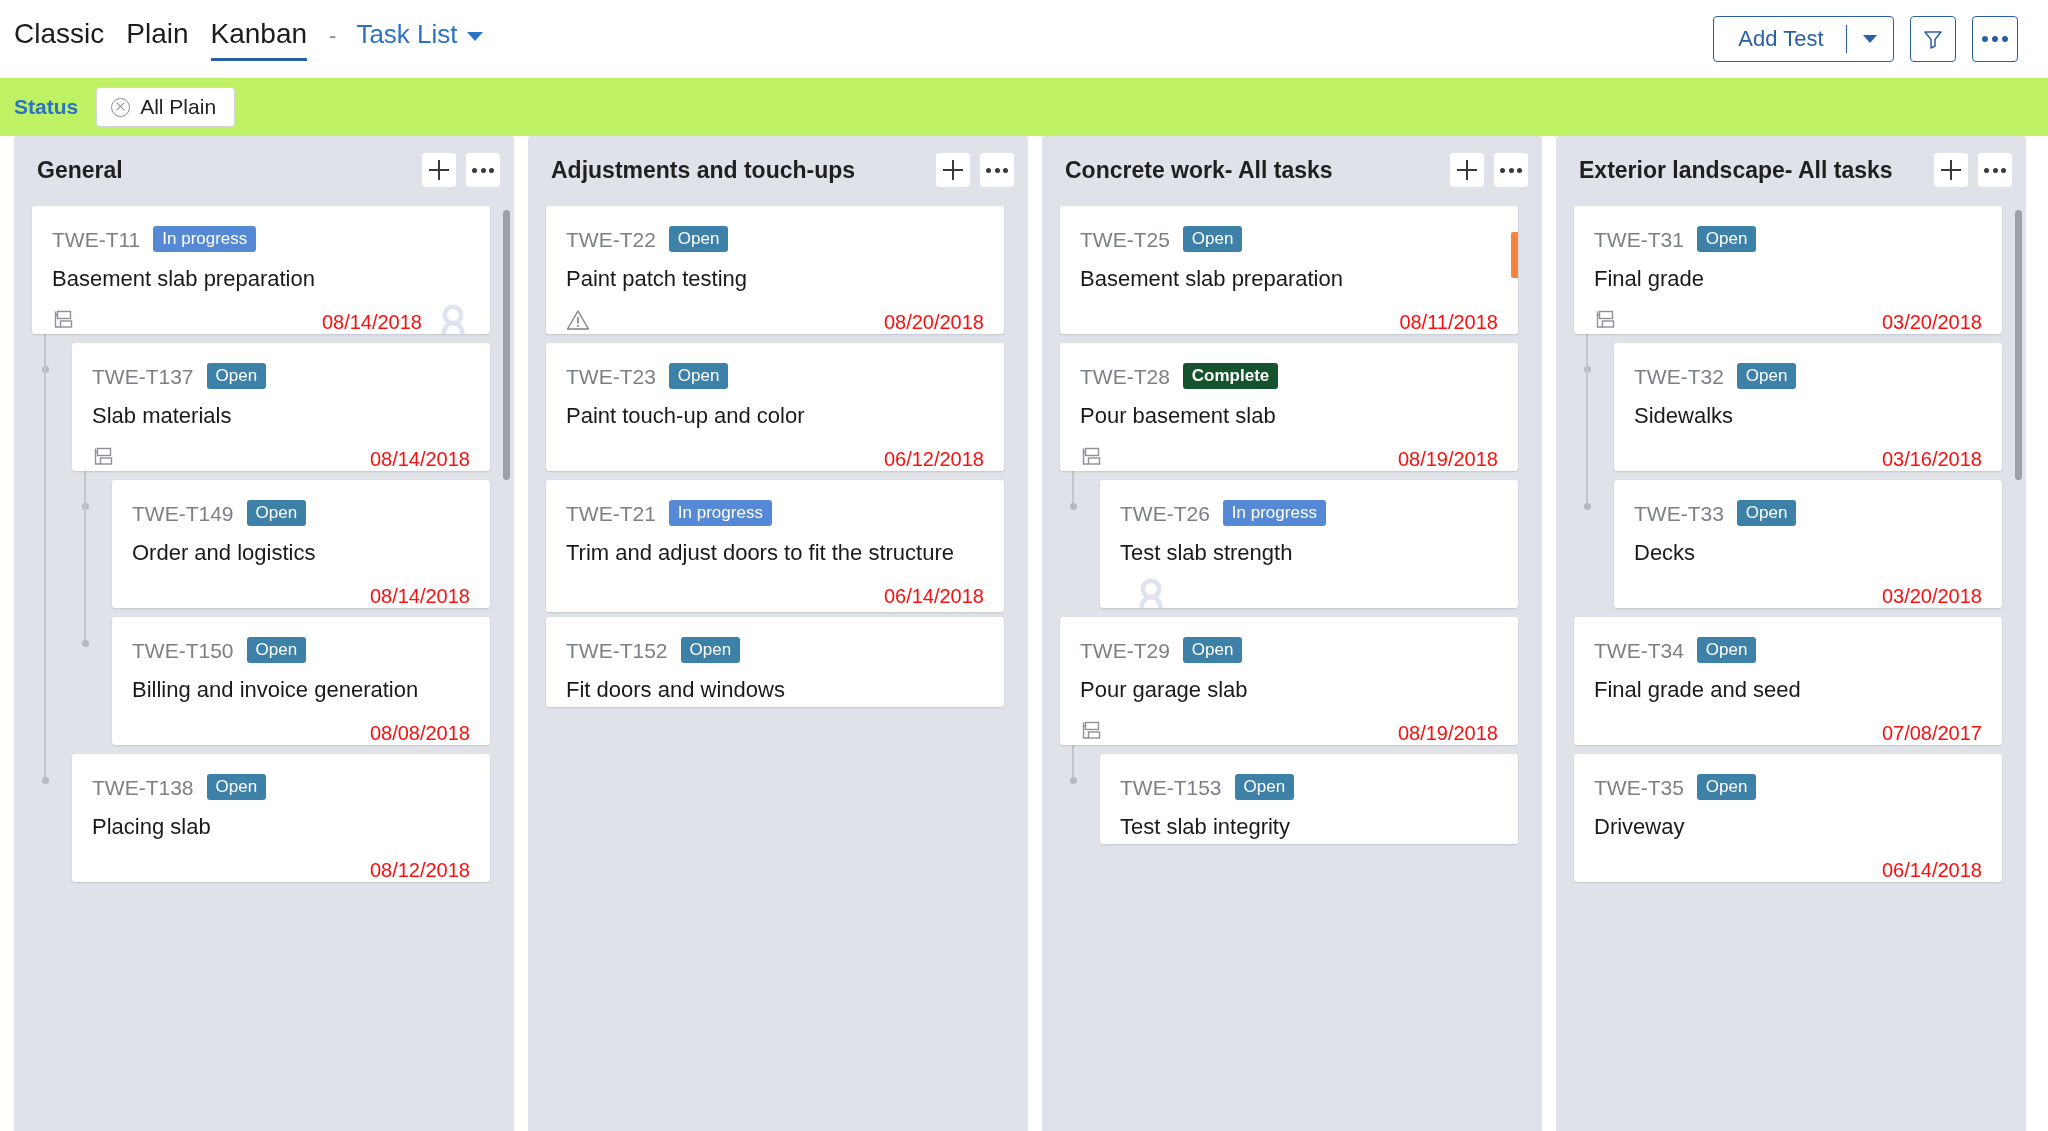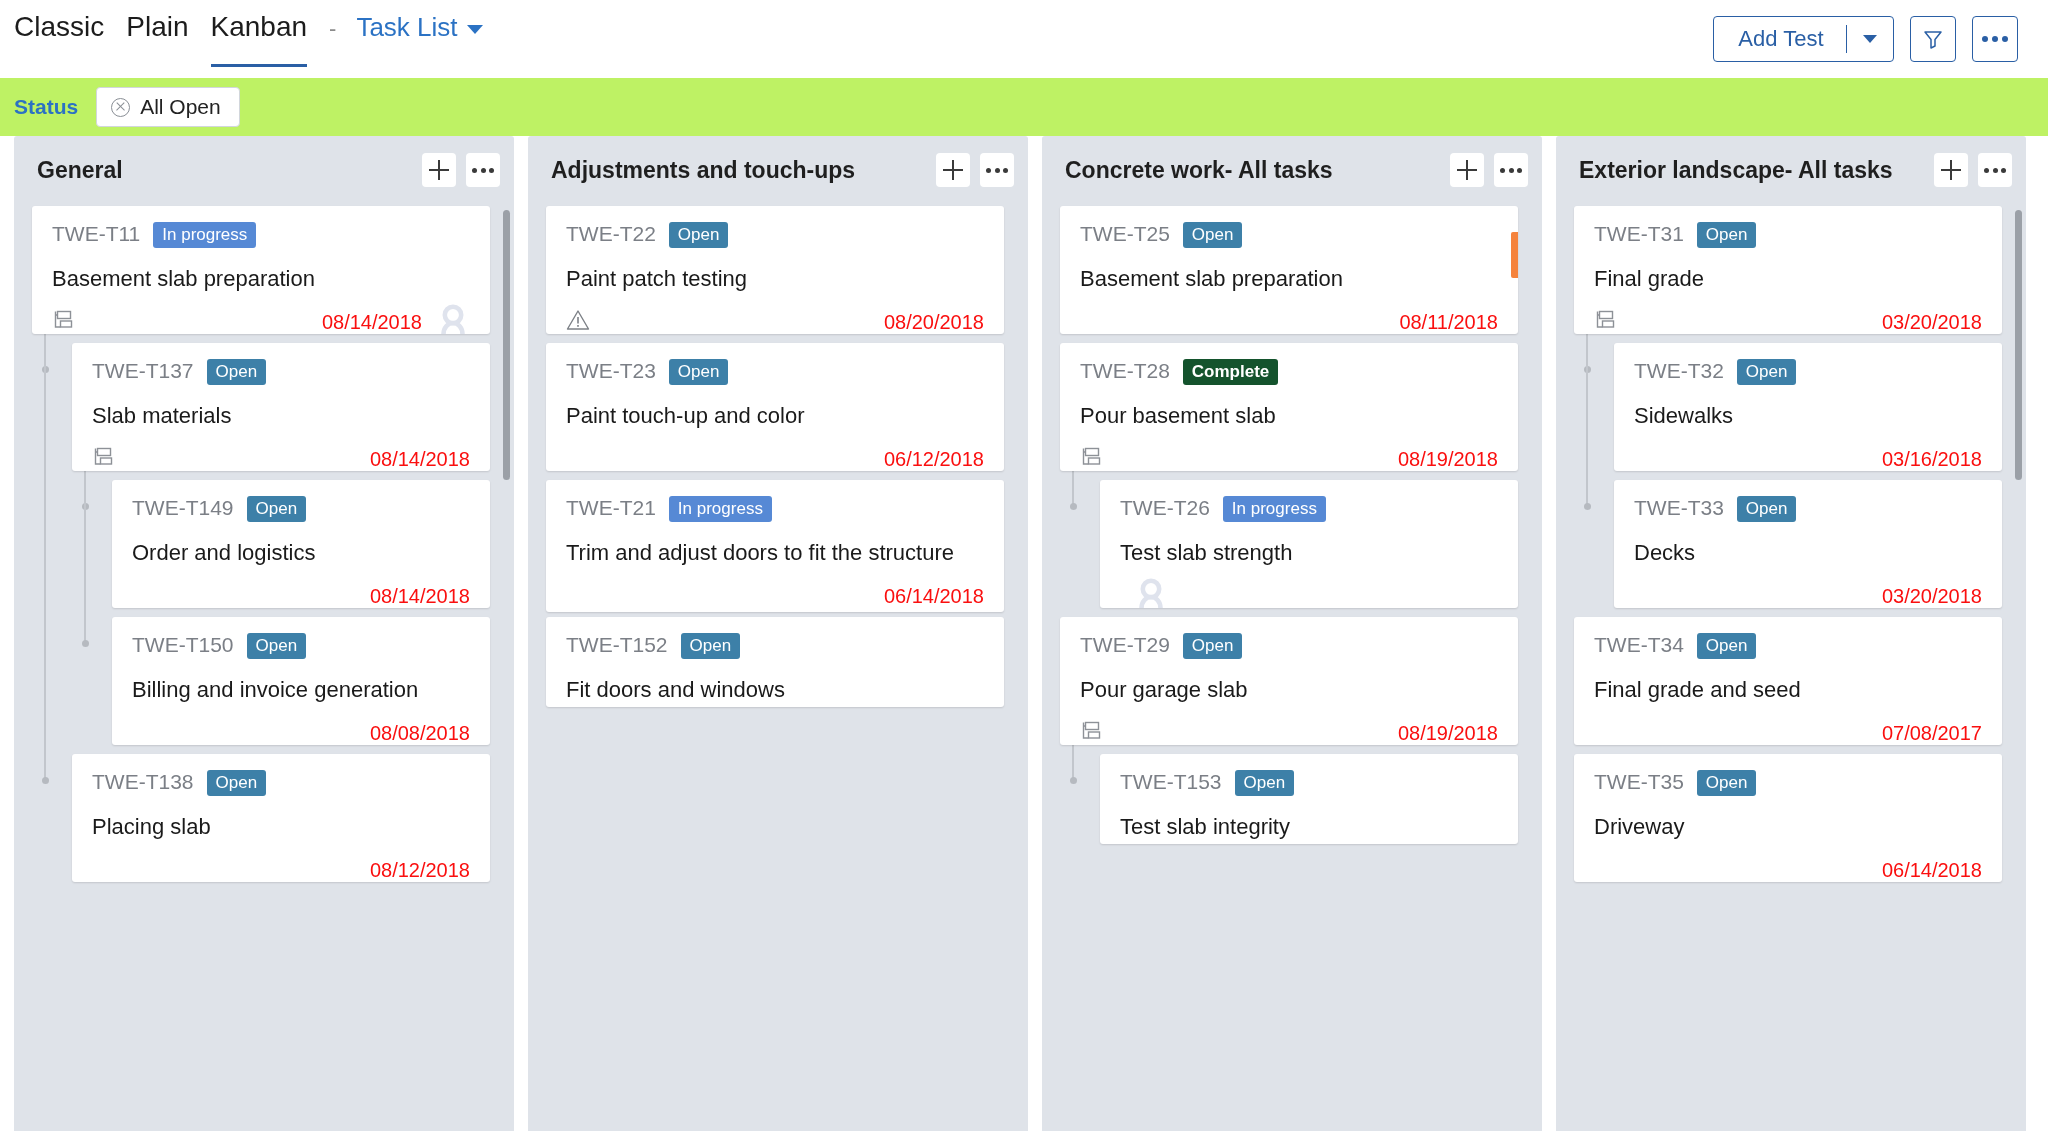--- a/index.html
+++ b/index.html
@@ -24,21 +24,21 @@
   .viewtab {
     font-size: 28px;
     color: #1c1c1c;
     padding: 0 22px 6px 0;
     cursor: pointer;
     white-space: nowrap;
   }
   .viewtab:first-child { padding-left: 0; }
   .viewtab.active {
     border-bottom: 3px solid #2a5fa5;
-    padding-bottom: 21px;
+    padding-bottom: 8px;
     margin-right: 22px;
     padding-right: 0;
   }
   .dashsep { font-size: 22px; color: #8b8b8b; margin: 0 20px 0 0; }
   .tasklist-link {
     font-size: 26px;
     color: #2b72c4;
     cursor: pointer;
     display: flex;
     align-items: center;
@@ -198,21 +198,21 @@
   
   .card {
     position: absolute;
     background: #ffffff;
     border-radius: 3px;
     box-shadow: 0 1px 2px rgba(0,0,0,0.13);
     padding: 16px 20px 14px 20px;
     overflow: hidden;
   }
   .card-row1 {
-    display: flex; align-items: flex-start; gap: 13px;
+    display: flex; align-items: flex-end; gap: 13px;
     height: 30px;
   }
   .task-id {
     font-size: 21px;
     color: #7b7f86;
     white-space: nowrap;
   }
   .badge {
     font-size: 17px;
     color: #ffffff;
@@ -305,21 +305,21 @@
           <span></span>
         </span>
     </div>
   </div>
 </div>
 
 <div class="statusbar">
   <div class="status-label">Status</div>
   <div class="status-chip">
     <span class="xcircle"></span>
-    <span>All Open</span>
+    <span>All Plain</span>
   </div>
 </div>
 
 <div class="board" id="board">
     <div class="column">
       <div class="col-head">
         <div class="col-title">General</div>
         <div class="col-actions">
           <div class="col-btn">
             <span class="plus-glyph"></span>

